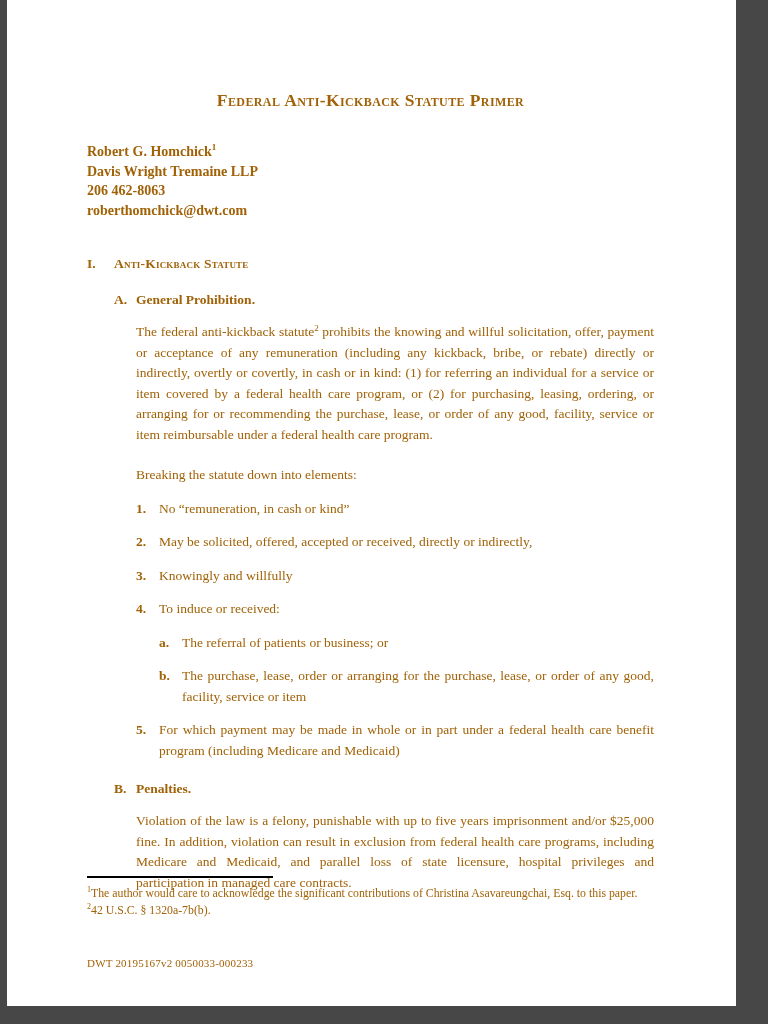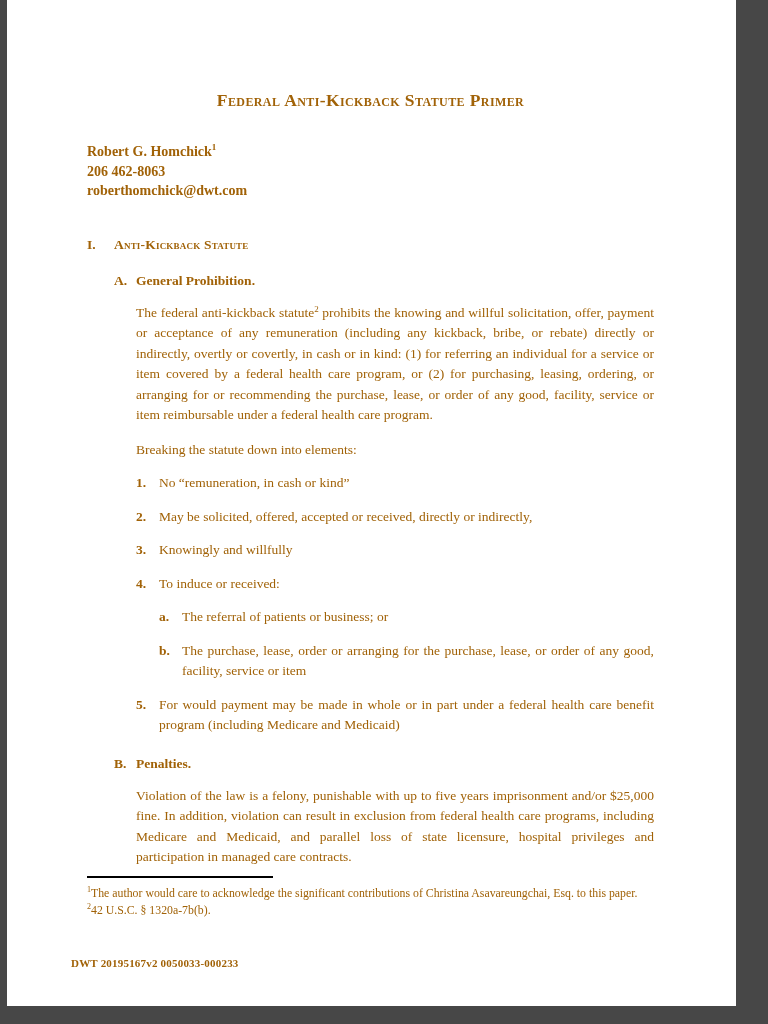--- a/index.html
+++ b/index.html
@@ -54,21 +54,21 @@
   .sub-heading .sub-label { width: 22px; }
 
   .para {
     margin-top: 14px;
     margin-left: 49px;
     font-size: 13.5px;
     line-height: 20.5px;
     text-align: justify;
   }
   .intro {
-    margin-top: 14px;
+    margin-top: 20px;
     margin-left: 49px;
     font-size: 13.5px;
     line-height: 20.5px;
   }
 
   .list-item {
     margin-top: 13px;
     margin-left: 49px;
     display: flex;
     font-size: 13.5px;
@@ -88,37 +88,37 @@
   }
   .footnote-rule {
     width: 186px;
     border-top: 2px solid #000;
     margin-bottom: 7px;
   }
   .footnotes sup { font-size: 8px; }
 
   .doc-footer {
     position: absolute;
-    left: 64px;
+    left: 80px;
     top: 957px;
     font-size: 11px;
     letter-spacing: 0.2px;
-    font-weight: bold;
   }
 </style>
 </head>
 <body>
 
 <div class="page">
   <div class="content">
 
     <h1 class="title">Federal Anti-Kickback Statute Primer</h1>
 
     <div class="contact">
       <div><span>Robert G. Homchick</span><sup>1</sup></div>
+      <div>Davis Wright Tremaine LLP</div>
       <div>206 462-8063</div>
       <div>roberthomchick@dwt.com</div>
     </div>
 
     <div class="sec-heading">
       <span class="sec-num">I.</span>
       <span class="sec-title">Anti-Kickback Statute</span>
     </div>
 
     <div class="sub-heading">
@@ -155,21 +155,21 @@
       <span class="txt">The referral of patients or business; or</span>
     </div>
 
     <div class="list-item sub-item">
       <span class="num">b.</span>
       <span class="txt">The purchase, lease, order or arranging for the purchase, lease, or order of any good, facility, service or item</span>
     </div>
 
     <div class="list-item">
       <span class="num">5.</span>
-      <span class="txt">For would payment may be made in whole or in part under a federal health care benefit program (including Medicare and Medicaid)</span>
+      <span class="txt">For which payment may be made in whole or in part under a federal health care benefit program (including Medicare and Medicaid)</span>
     </div>
 
     <div class="sub-heading">
       <span class="sub-label">B.</span>
       <span>Penalties.</span>
     </div>
 
     <p class="para">Violation of the law is a felony, punishable with up to five years imprisonment and/or $25,000 fine.  In addition, violation can result in exclusion from federal health care programs, including Medicare and Medicaid, and parallel loss of state licensure, hospital privileges and participation in managed care contracts.</p>
 
   </div>

